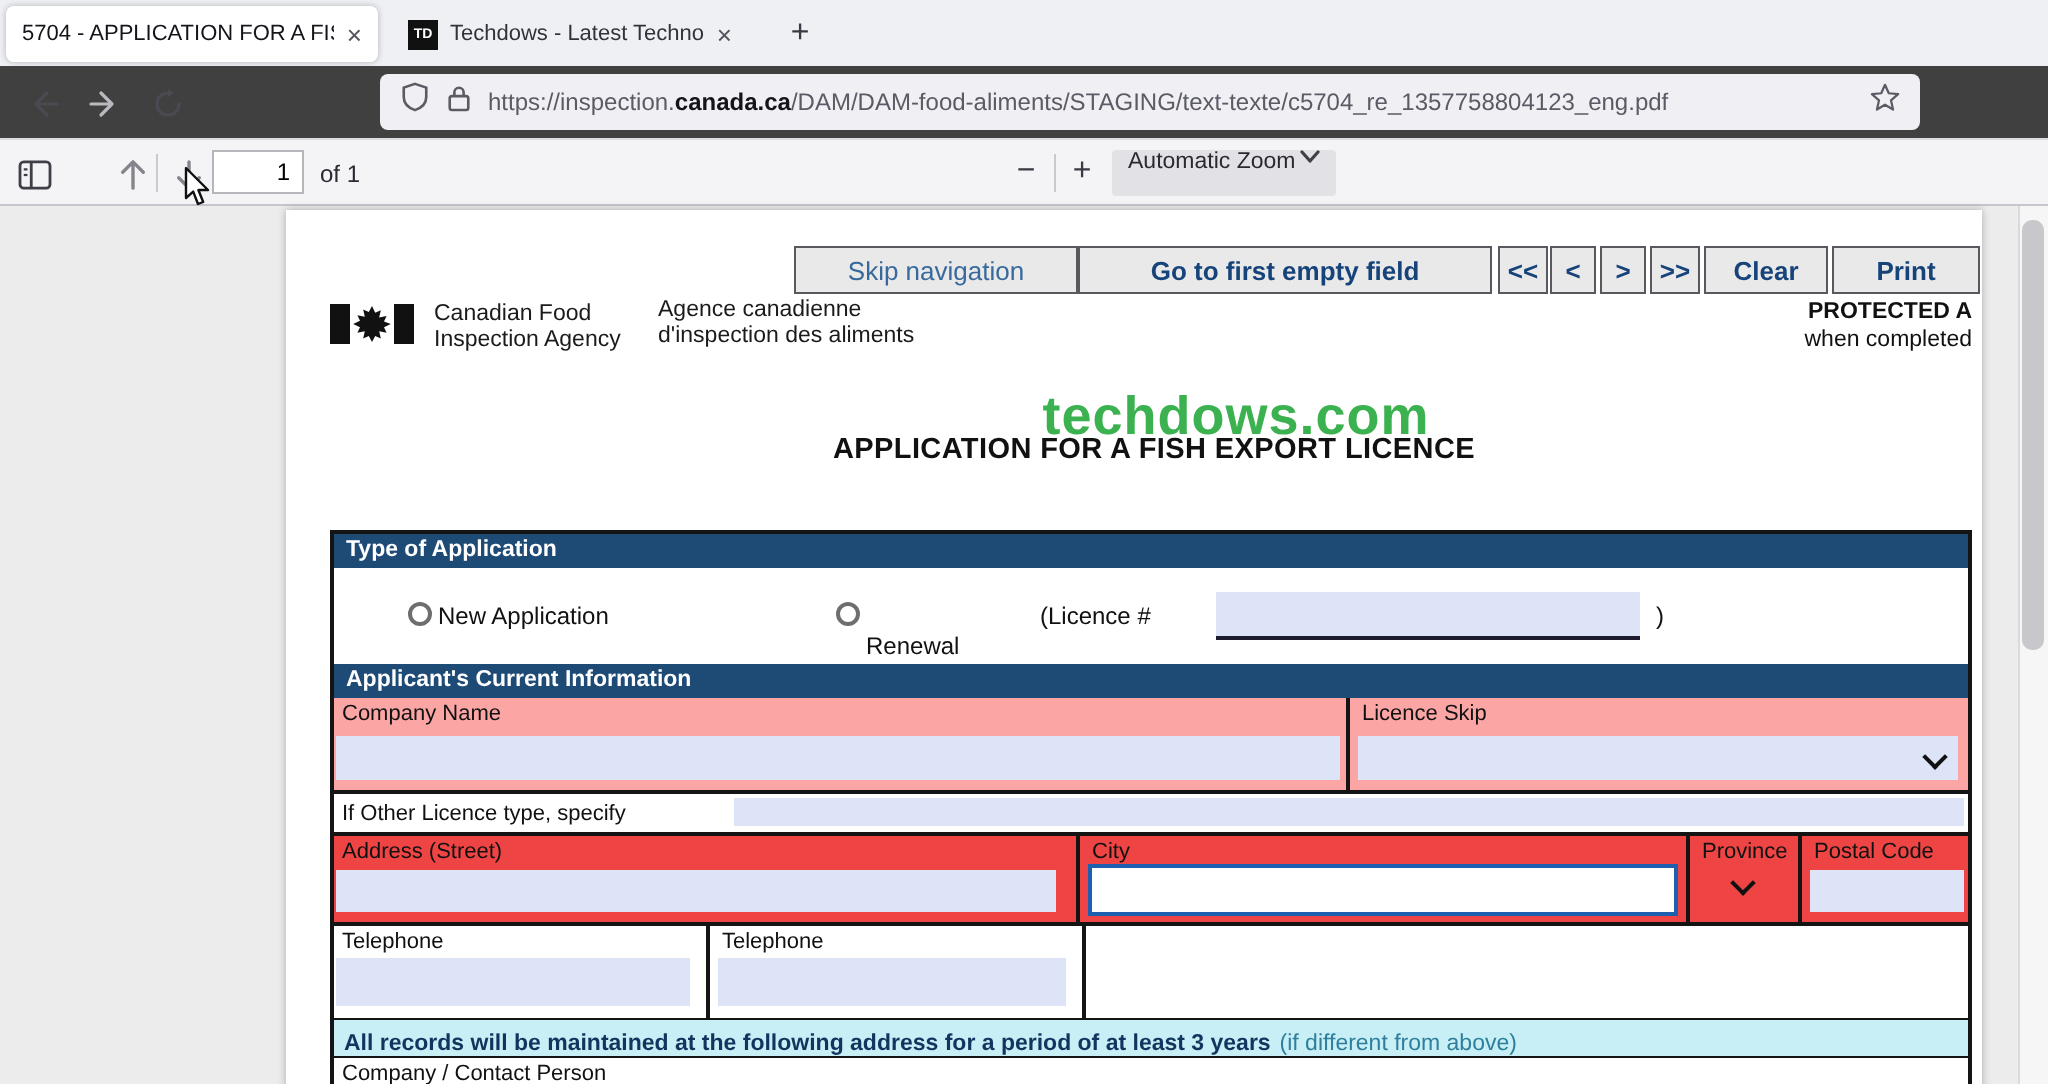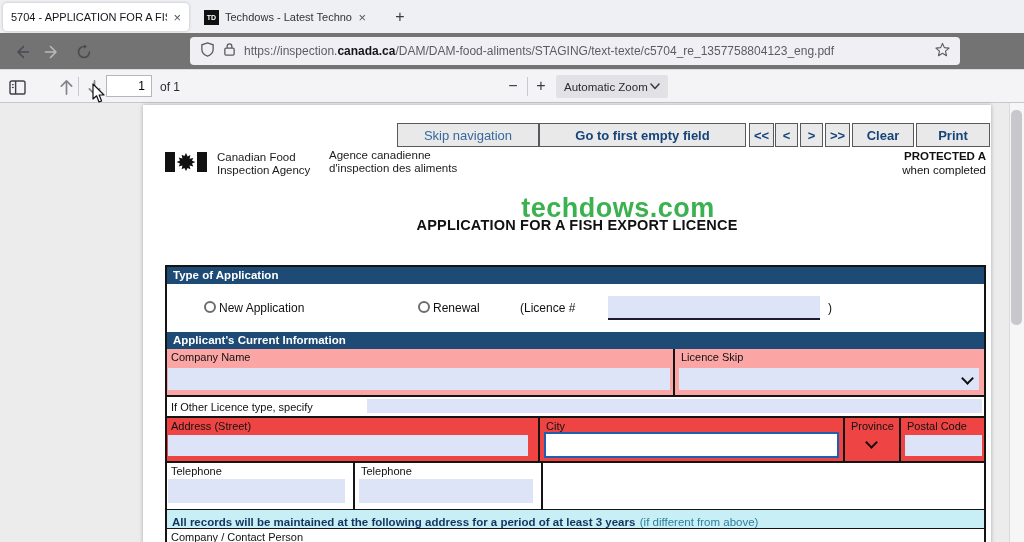--- a/index.html
+++ b/index.html
@@ -10,30 +10,30 @@
   
   .tabstrip { left:0; top:0; width:1024px; height:33px; background:#eff0f3; }
   .tab { top:3px; height:28px; border-radius:4px; display:flex; align-items:center; padding:0 8px; font-size:11px; color:#15141a; }
   .tab.active { left:3px; width:186px; background:#fff; box-shadow:0 0 3px rgba(0,0,0,.25); }
   .tab.inactive { left:196px; width:178px; background:transparent; color:#33323c; }
   .tab-title { flex:1; white-space:nowrap; overflow:hidden; }
   .tab-close { color:#55545e; font-size:13px; margin-left:6px; }
   .favicon-td { width:15px; height:15px; background:#111; color:#fff; font-size:7px; font-weight:bold; display:flex; align-items:center; justify-content:center; margin-right:6px; flex:none; }
   .newtab { left:388px; top:5px; width:24px; height:24px; font-size:16px; color:#3a3944; display:flex; align-items:center; justify-content:center; }
 
-  .navbar { left:0; top:33px; width:1024px; height:37px; background:#737373; border-bottom:1px solid #dcdce1; }
+  .navbar { left:0; top:33px; width:1024px; height:37px; background:#404040; border-bottom:1px solid #dcdce1; }
   .navicon { top:7px; width:24px; height:24px; display:flex; align-items:center; justify-content:center; }
   .urlbar { left:190px; top:4px; width:770px; height:28px; background:#f0f0f4; border-radius:4px; display:flex; align-items:center; padding:0 10px; }
   .urltext { font-size:12px; color:#5b5b66; white-space:nowrap; overflow:hidden; flex:1; margin-left:8px; }
   .urltext b { color:#15141a; font-weight:bold; }
 
   .pdfbar { left:0; top:70px; width:1024px; height:33px; background:#f4f4f6; border-bottom:1px solid #c6c6ce; }
   .pgin { left:106px; top:5px; width:46px; height:22px; border:1px solid #b5b5bc; background:#fff; font-size:12px; text-align:right; padding-right:6px; font-family:"Liberation Sans",sans-serif; }
   .oflabel { left:160px; top:10px; font-size:12px; color:#2a2a33; }
-  .zoomsel { left:556px; top:5px; width:112px; height:23px; background:#e2e2e6; border-radius:2px; display:flex; align-items:center; font-size:11.5px; color:#2a2a33; padding:0 8px; }
+  .zoomsel { left:556px; top:5px; width:112px; height:23px; background:#e2e2e6; border-radius:2px; display:flex; font-size:11.5px; color:#2a2a33; padding:0 8px; }
   .vsep { top:7px; width:1px; height:19px; background:#c9c9d1; }
   .pmbtn { top:5px; width:22px; height:22px; display:flex; align-items:center; justify-content:center; font-size:16px; color:#3a3a44; }
 
   
   .viewer { left:0; top:103px; width:1024px; height:439px; background:#ececec; }
   .scroll-track { left:1009px; top:103px; width:15px; height:439px; background:#f6f6f7; border-left:1px solid #d9d9de; }
   .scroll-thumb { left:1011px; top:110px; width:11px; height:215px; background:#c7c7cc; border-radius:5px; }
   .page { left:143px; top:2px; width:848px; height:540px; background:#fff; box-shadow:0 0 4px rgba(0,0,0,.28); overflow:hidden; }
 
   
@@ -184,21 +184,21 @@
     <div class="abs doctitle" style="left:134px; top:112px; width:600px; text-align:center">APPLICATION FOR A FISH EXPORT LICENCE</div>
 
     <div class="abs formtable">
 
       <div class="frow sechead" style="top:0; height:17px">Type of Application</div>
 
       <div class="frow" style="top:17px; height:48px; background:#fff">
         <span class="abs radio" style="left:37px; top:17px"></span>
         <span class="abs radiolabel" style="left:52px; top:17px">New Application</span>
         <span class="abs radio" style="left:251px; top:17px"></span>
-        <span class="abs radiolabel" style="left:266px; top:17px">Renewal</span>
+        <span class="abs radiolabel" style="left:266px; top:32px">Renewal</span>
         <span class="abs radiolabel" style="left:353px; top:17px">(Licence #</span>
         <span class="abs lavin" style="left:441px; top:12px; width:212px; height:24px; border-bottom:2px solid #1c1c2e"></span>
         <span class="abs radiolabel" style="left:661px; top:17px">)</span>
       </div>
 
       <div class="frow sechead" style="top:65px; height:17px">Applicant's Current Information</div>
 
       <div class="frow" style="top:82px; height:48px; background:#fca5a5; border-bottom:2px solid #141414">
         <div class="cell" style="left:0; width:508px; border-right:2px solid #141414">
           <span class="cell-label">Company Name</span>

